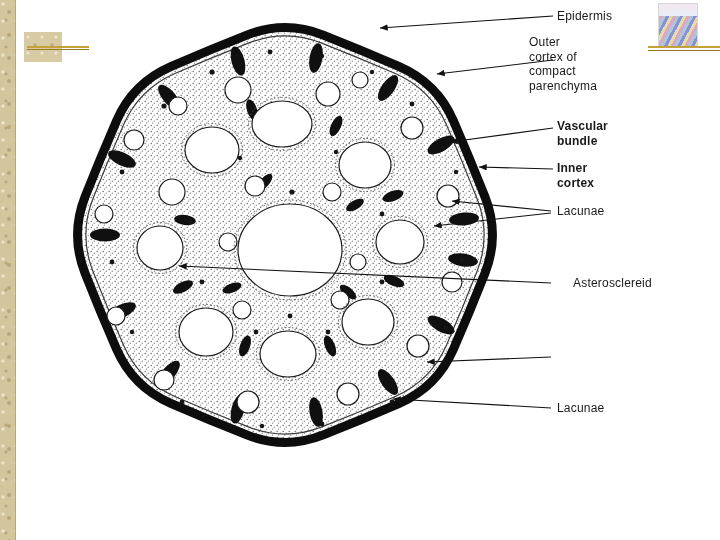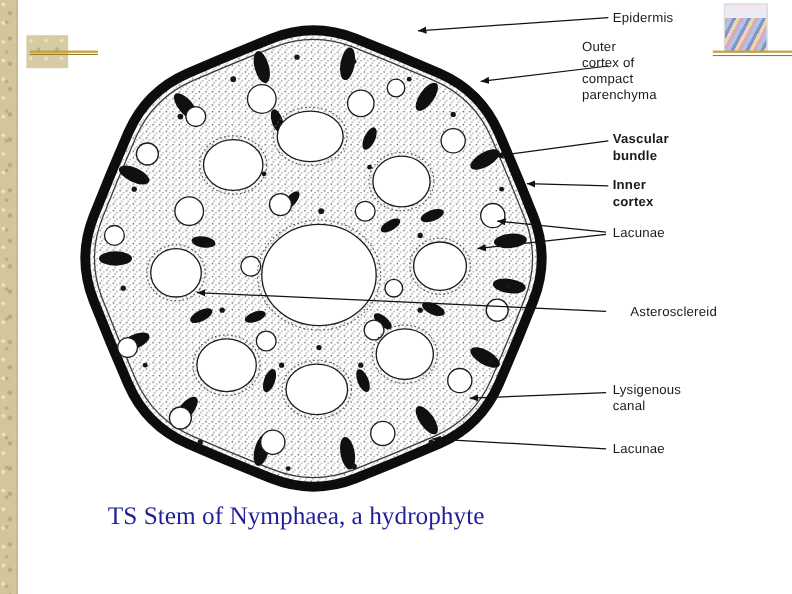--- a/index.html
+++ b/index.html
@@ -204,19 +204,16 @@
   <div class="lbl" style="left:529px;top:35px;">Outer
 cortex of
 compact
 parenchyma</div>
   <div class="lbl" style="left:557px;top:119px;font-weight:bold;">Vascular
 bundle</div>
   <div class="lbl" style="left:557px;top:161px;font-weight:bold;">Inner
 cortex</div>
   <div class="lbl" style="left:557px;top:204px;">Lacunae</div>
   <div class="lbl" style="left:557px;top:276px;margin-left:16px;">Asterosclereid</div>
-  <div class="lbl" style="left:557px;top:347px;">Lysigenous
-canal</div>
   <div class="lbl" style="left:557px;top:401px;">Lacunae</div>
 
-  <div class="caption">TS Stem of Nymphaea, a hydrophyte</div>
 
 </div>
 
 </body></html>

